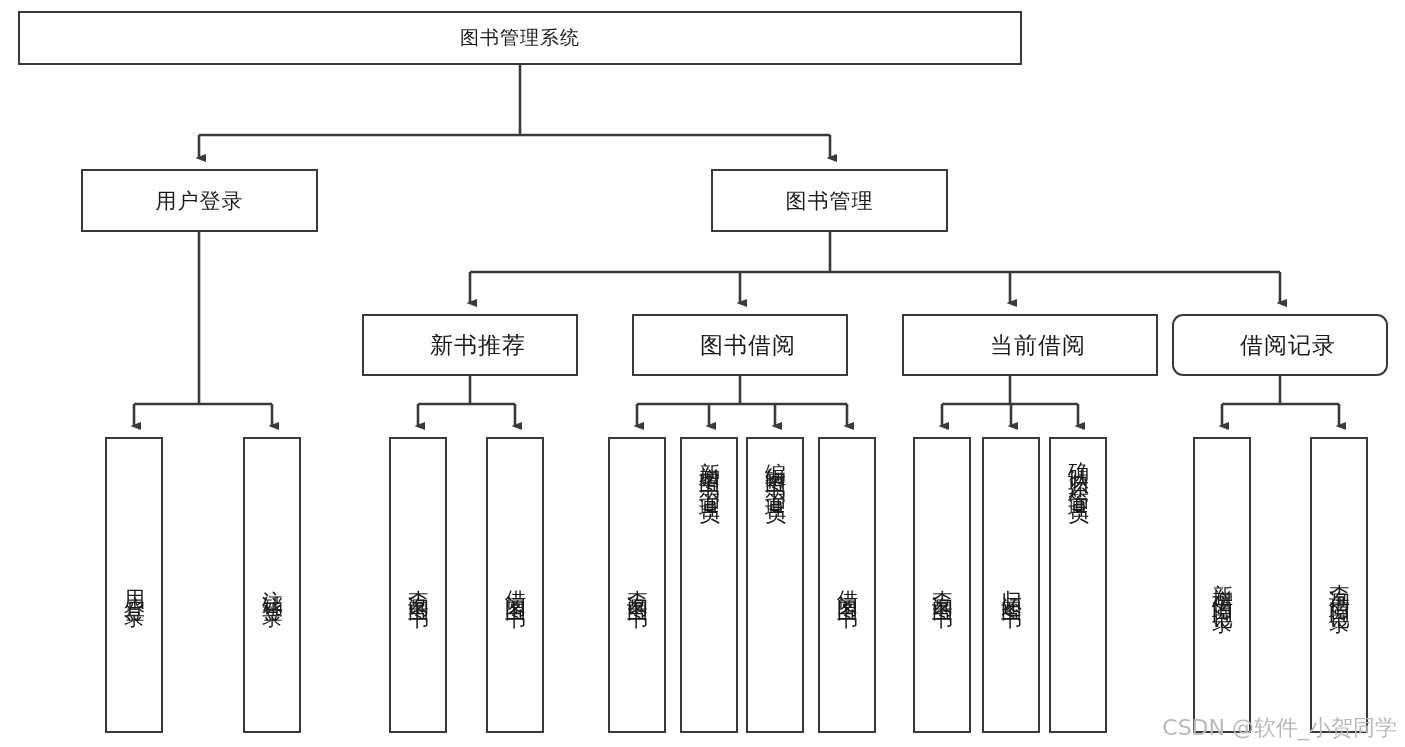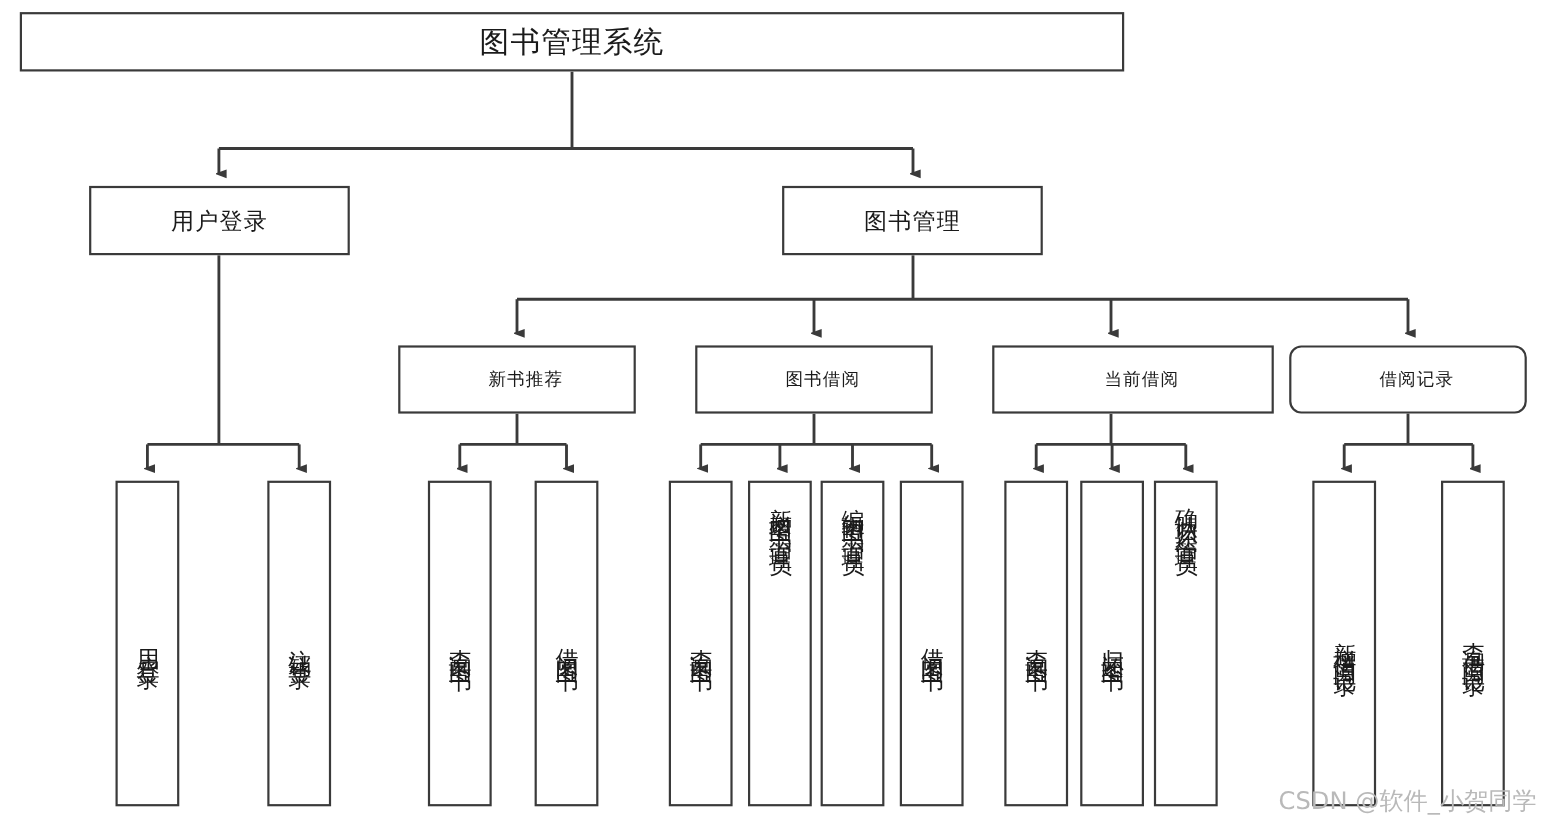--- a/index.html
+++ b/index.html
@@ -29,29 +29,29 @@
     box-sizing: border-box;
     border: 2px solid #3a3a3a;
     background: #ffffff;
     color: #1a1a1a;
     display: flex;
     align-items: center;
     justify-content: center;
     z-index: 2;
   }
   .node.root {
-    font-size: 27px;
+    font-size: 19px;
     letter-spacing: 1px;
   }
   .node.lvl2 {
     font-size: 21px;
     letter-spacing: 1px;
   }
   .node.lvl3 {
-    font-size: 16px;
+    font-size: 23px;
     letter-spacing: 1px;
     padding-left: 16px;
   }
   .node.leaf {
     font-size: 21px;
     align-items: flex-start;
     justify-content: center;
     padding-top: 6px;
   }
   .node.leaf .vtext {

